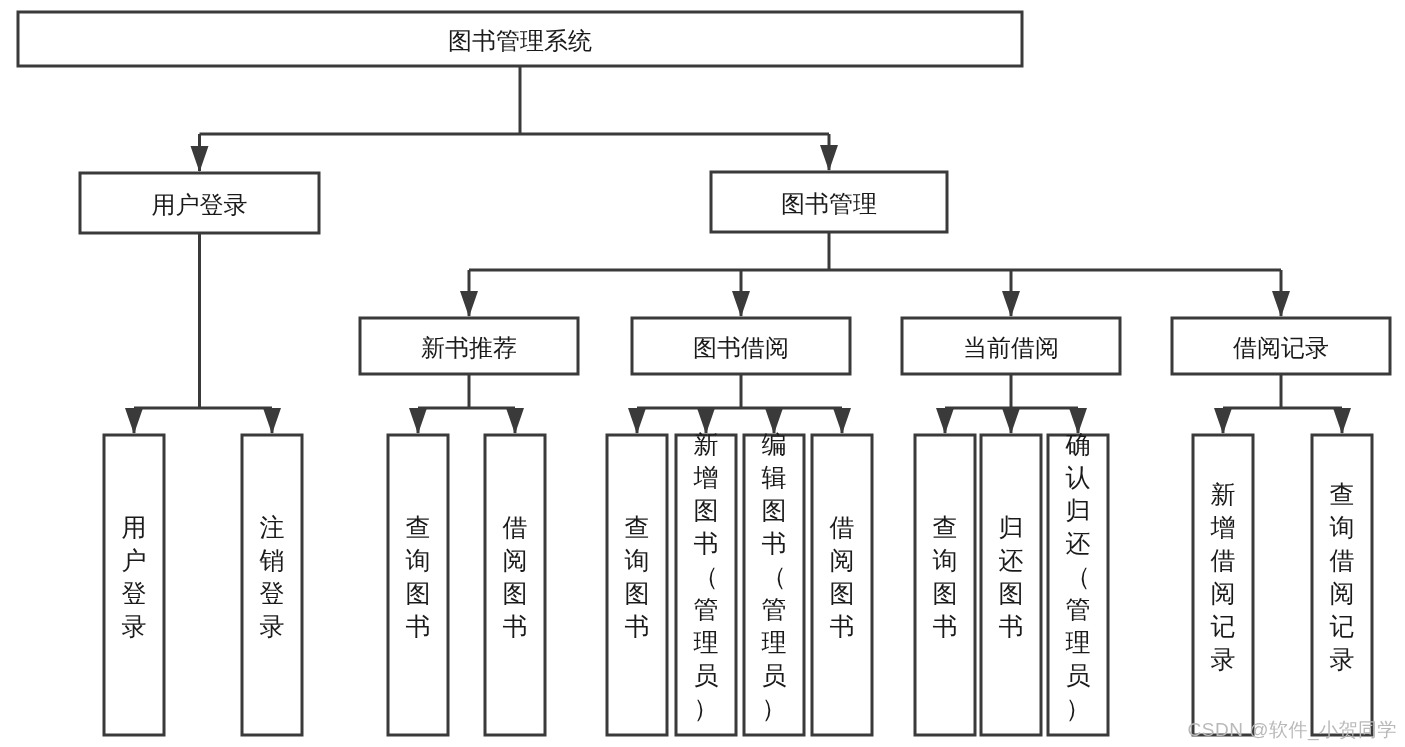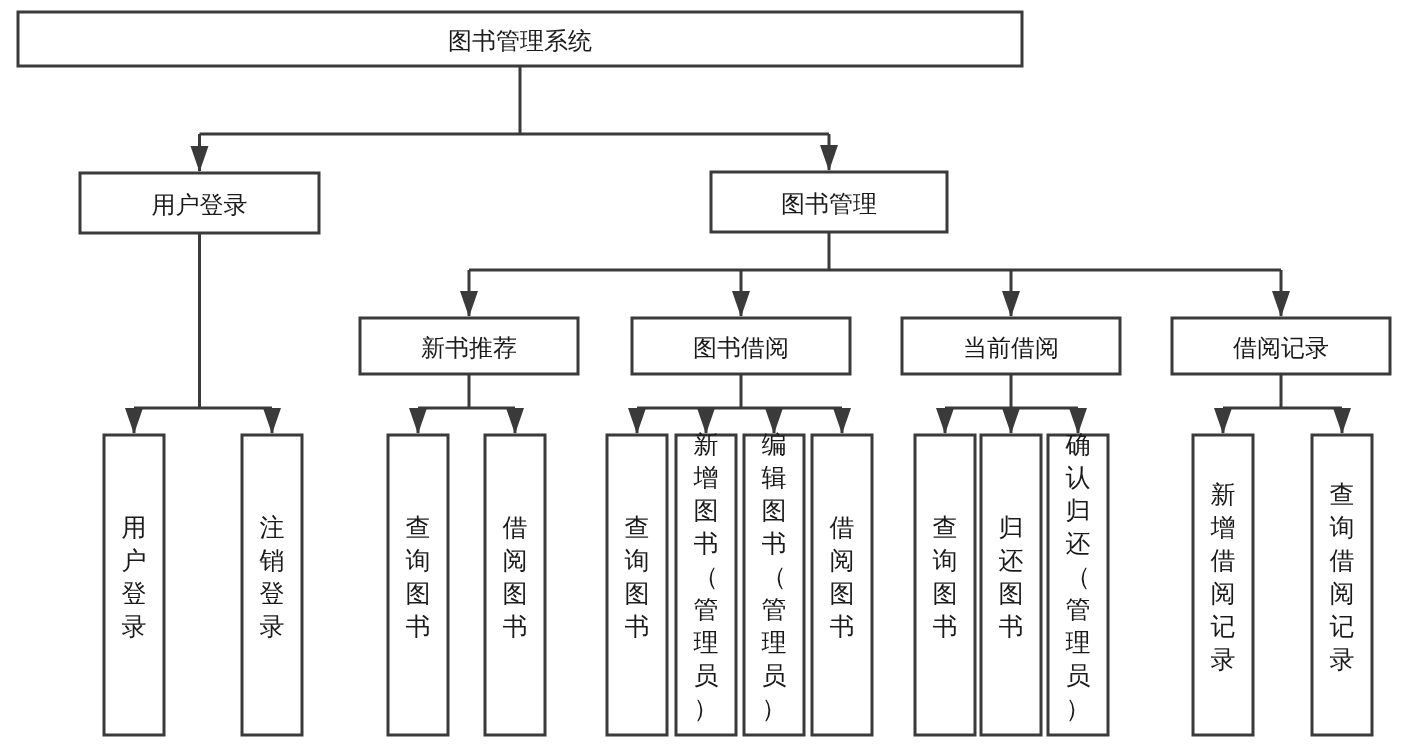--- a/index.html
+++ b/index.html
@@ -200,13 +200,14 @@
         <g>
           <rect x="1193" y="435" width="60" height="300" class="node-rect"></rect>
           <text x="1223" y="502.5" class="leaf-label"><tspan x="1223" dy="0">新</tspan><tspan x="1223" dy="33">增</tspan><tspan x="1223" dy="33">借</tspan><tspan x="1223" dy="33">阅</tspan><tspan x="1223" dy="33">记</tspan><tspan x="1223" dy="33">录</tspan></text>
         </g>
         <g>
           <rect x="1312" y="435" width="60" height="300" class="node-rect"></rect>
           <text x="1342" y="502.5" class="leaf-label"><tspan x="1342" dy="0">查</tspan><tspan x="1342" dy="33">询</tspan><tspan x="1342" dy="33">借</tspan><tspan x="1342" dy="33">阅</tspan><tspan x="1342" dy="33">记</tspan><tspan x="1342" dy="33">录</tspan></text>
         </g>
       </g>
   </svg>
+  <div class="watermark">CSDN @软件_小贺同学</div>
 </div>
 
 </body></html>

